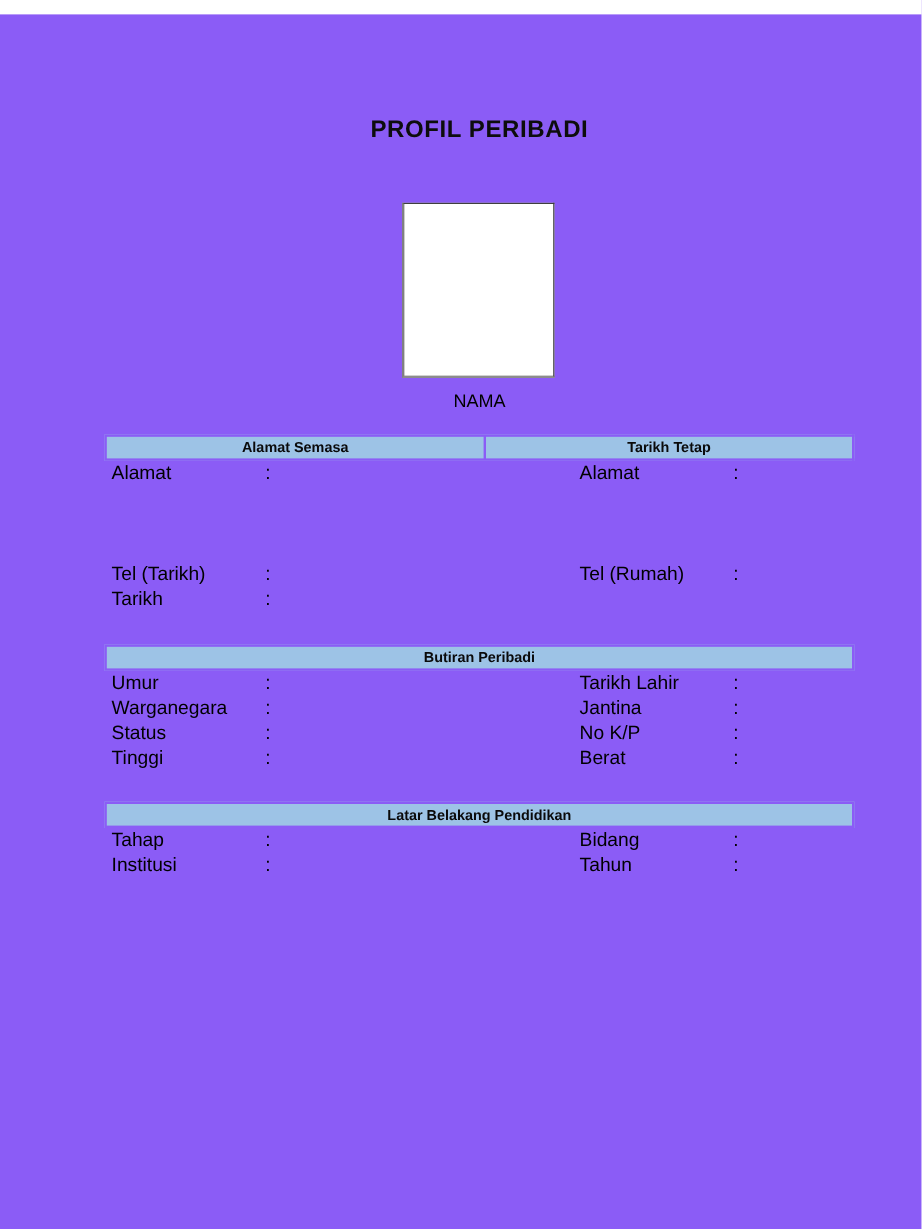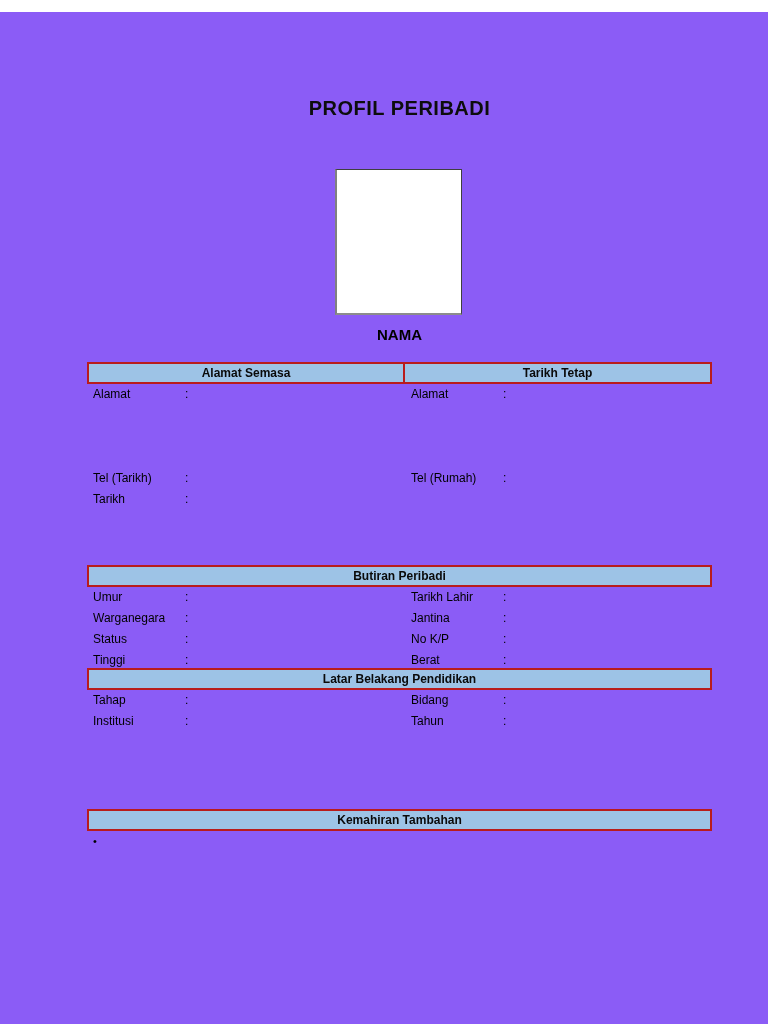--- a/index.html
+++ b/index.html
@@ -14,42 +14,42 @@
     letter-spacing:0.5px; color:#0d0d0d;
   }
   .photo {
     position:absolute; left:335px; top:157px; width:127px; height:146px;
     box-sizing:border-box; background:#ffffff;
     border-top:1px solid #3f3f3f; border-right:1px solid #3f3f3f;
     border-left:2px solid #808080; border-bottom:2px solid #8c8c8c;
   }
   .nama {
     position:absolute; top:314px; left:87px; width:625px;
-    text-align:center; font-size:15px; line-height:18px; font-weight:bold;
+    text-align:center; font-size:15px; line-height:18px; font-weight:normal;
   }
   .sec { position:absolute; left:87px; width:625px; }
   .sec-address    { top:350px; }
-  .sec-butiran    { top:553px; }
+  .sec-butiran    { top:525px; }
   .sec-pendidikan { top:656px; }
   .sec-kemahiran  { top:797px; }
 
   .hdr { display:flex; }
   .hcell {
     box-sizing:border-box; height:22px; line-height:18px;
-    background:#9DC3E6; border:2px solid #b91c1c;
+    background:#9DC3E6; border:2px solid #8b5cf6;
     text-align:center; font-size:12px; font-weight:bold; color:#0a0a0a;
   }
   .hcell.c1 { width:318px; }
   .hcell.c2 { width:307px; border-left:0; }
   .hcell.full { width:625px; }
 
   .frow {
     display:grid; grid-template-columns:92px 226px 92px 1fr;
-    padding-left:6px; height:21px; line-height:21px; font-size:12px;
-    white-space:nowrap; overflow:hidden;
+    padding-left:6px; height:21px; line-height:21px; font-size:16px;
+    white-space:nowrap; overflow:hidden;gap:36px;
   }
   .spacer { height:63px; }
 
   .bullet-row {
     display:flex; align-items:center; padding-left:6px;
     height:21px; line-height:21px; font-size:12px; gap:8px;
   }
   .dot { font-size:11px; }
 </style>
 </head>
@@ -130,23 +130,14 @@
       <span>:</span>
     </div>
     <div class="frow">
       <span>Institusi</span>
       <span>:</span>
       <span>Tahun</span>
       <span>:</span>
     </div>
   </div>
 
-  <div class="sec sec-kemahiran">
-    <div class="hdr">
-      <div class="hcell full">Kemahiran Tambahan</div>
-    </div>
-    <div class="bullet-row">
-      <span class="dot">•</span>
-      <span></span>
-    </div>
-  </div>
 
 </div>
 
 </body></html>

